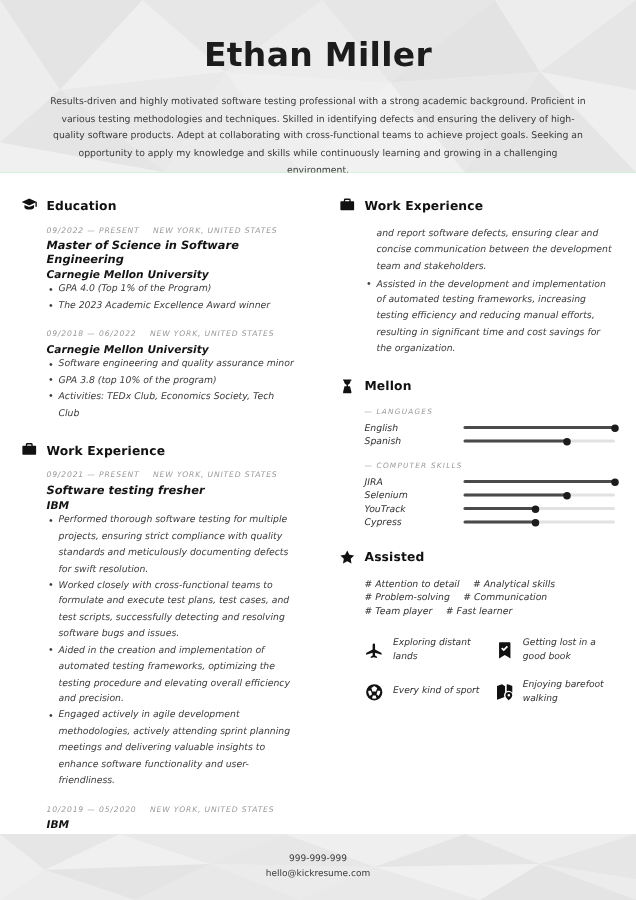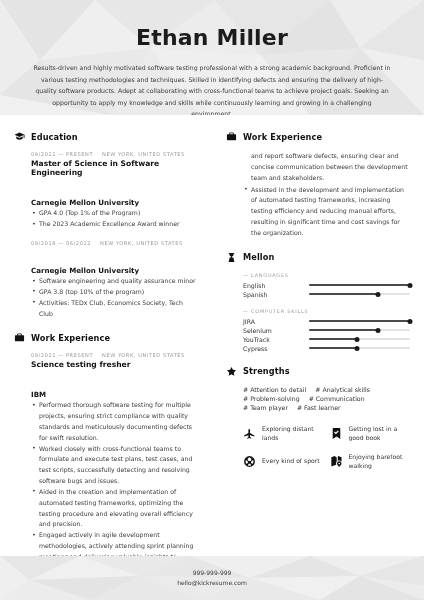--- a/index.html
+++ b/index.html
@@ -66,21 +66,21 @@
     flex:0 0 11px;
   }
   .section-head .sicon svg { width:11px; height:11px; fill:#111; }
   .section-title {
     font-size:8.2px;
     font-weight:bold;
     color:#111;
     letter-spacing:0.1px;
   }
 
-  .section-body { padding-left:17px; }
+  .section-body { padding-left:17px;font-style:italic; }
 
   
   .entry { margin-bottom:10px; }
   .entry:last-child { margin-bottom:0; }
   .entry-meta {
     font-size:5.1px;
     letter-spacing:0.55px;
     color:#999;
     margin-bottom:2px;
     display:flex;
@@ -91,21 +91,20 @@
     font-weight:bold;
     color:#141414;
     line-height:1.25;
   }
   .entry-org {
     font-size:7.1px;
     font-weight:bold;
     color:#141414;
     line-height:1.3;
     margin-bottom:1px;
-    margin-top:20px;
   }
   ul.bullets { list-style:none; margin-top:1px; }
   ul.bullets li {
     position:relative;
     padding-left:8px;
     font-size:6.2px;
     line-height:1.75;
     color:#3c3c3c;
     margin-bottom:0px;
   }
@@ -306,21 +305,21 @@
         </span>
         <span class="section-title">Work Experience</span>
       </div>
       <div class="section-body">
 
         <div class="entry">
           <div class="entry-meta">
             <span>09/2021 — PRESENT</span>
             <span>NEW YORK, UNITED STATES</span>
           </div>
-          <div class="entry-title">Science testing fresher</div>
+          <div class="entry-title">Software testing fresher</div>
           <div class="entry-org">IBM</div>
           <ul class="bullets">
             <li>Performed thorough software testing for multiple projects, ensuring strict compliance with quality standards and meticulously documenting defects for swift resolution.</li>
             <li>Worked closely with cross-functional teams to formulate and execute test plans, test cases, and test scripts, successfully detecting and resolving software bugs and issues.</li>
             <li>Aided in the creation and implementation of automated testing frameworks, optimizing the testing procedure and elevating overall efficiency and precision.</li>
             <li>Engaged actively in agile development methodologies, actively attending sprint planning meetings and delivering valuable insights to enhance software functionality and user-friendliness.</li>
           </ul>
         </div>
 
         <div class="entry">
@@ -435,21 +434,21 @@
       </div>
     </div>
 
     <div class="section">
       <div class="section-head">
         <span class="sicon">
           <svg viewBox="0 0 24 24">
               <path d="M12 2l3.1 6.3 6.9 1-5 4.9 1.2 6.8L12 17.8 5.8 21l1.2-6.8-5-4.9 6.9-1z"></path>
             </svg>
         </span>
-        <span class="section-title">Strengths</span>
+        <span class="section-title">Assisted</span>
       </div>
       <div class="section-body">
         <div class="tag-rows">
           <div class="tag-row">
             <span class="tag"># Attention to detail</span>
             <span class="tag"># Analytical skills</span>
           </div>
           <div class="tag-row">
             <span class="tag"># Problem-solving</span>
             <span class="tag"># Communication</span>

